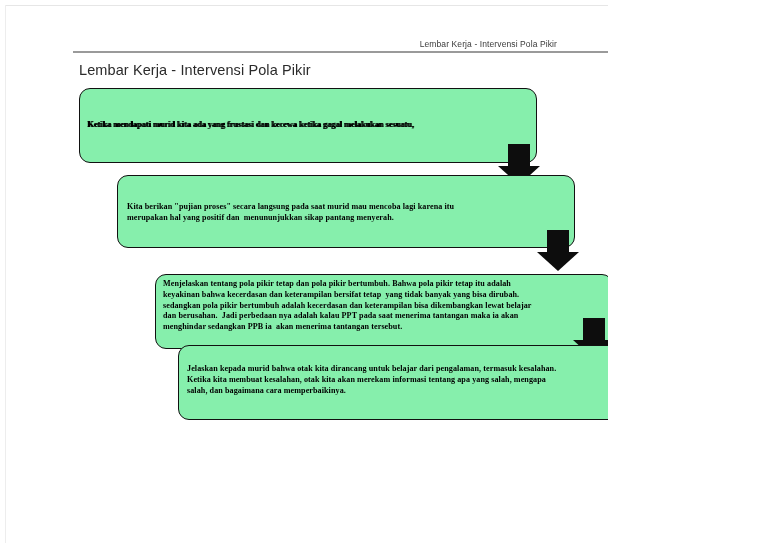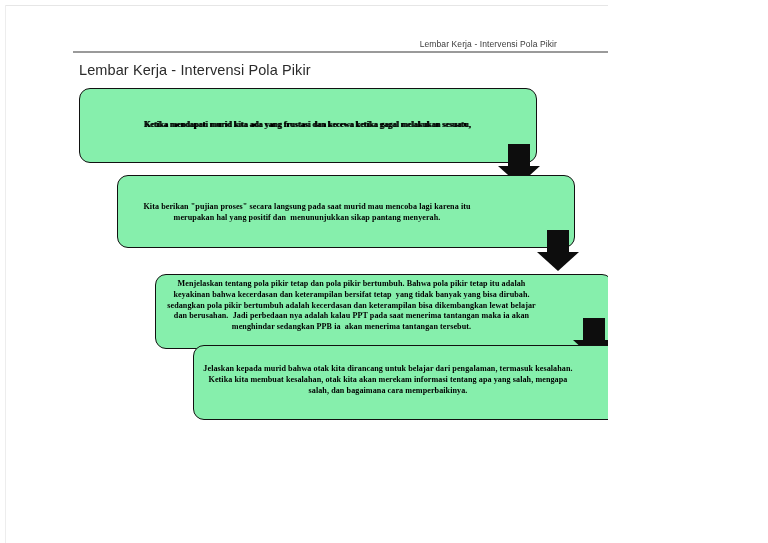--- a/index.html
+++ b/index.html
@@ -12,21 +12,20 @@
     font-family: "Liberation Sans", sans-serif;
     -webkit-font-smoothing: antialiased;
   }
 
   #page {
     position: relative;
     width: 608px;
     height: 543px;
     background: #ffffff;
     overflow: hidden;
-    text-align: center;
   }
 
   
   .page-edge-top {
     position: absolute;
     left: 6px;
     top: 5px;
     width: 762px;
     height: 1px;
     background: #e6e6e6;
@@ -157,17 +156,17 @@
 
   <div class="flow-box" style="left:155px; top:262px; width:458px; height:75px;margin-top:12px;">
     <div class="flow-text" style="left:7px; top:4px; width:377px;">Menjelaskan tentang pola pikir tetap dan pola pikir bertumbuh. Bahwa pola pikir tetap itu adalah keyakinan bahwa kecerdasan dan keterampilan bersifat tetap  yang tidak banyak yang bisa dirubah. sedangkan pola pikir bertumbuh adalah kecerdasan dan keterampilan bisa dikembangkan lewat belajar dan berusahan.  Jadi perbedaan nya adalah kalau PPT pada saat menerima tantangan maka ia akan menghindar sedangkan PPB ia  akan menerima tantangan tersebut.</div>
   </div>
 
   <div class="arrow" style="left:573px; top:318px; width:42px; height:41px;">
     <div class="shaft" style="left:10px; top:0; width:22px; height:23px;"></div>
     <div class="head" style="left:0; top:22px; border-left-width:21px; border-right-width:21px; border-top-width:19px;"></div>
   </div>
 
-  <div class="flow-box" style="left:193px; top:345px; width:458px; height:75px;">
+  <div class="flow-box" style="left:178px; top:345px; width:458px; height:75px;">
     <div class="flow-text" style="left:8px; top:18px; width:372px;">Jelaskan kepada murid bahwa otak kita dirancang untuk belajar dari pengalaman, termasuk kesalahan. Ketika kita membuat kesalahan, otak kita akan merekam informasi tentang apa yang salah, mengapa salah, dan bagaimana cara memperbaikinya.</div>
   </div>
 
 </div>
 
 </body></html>

